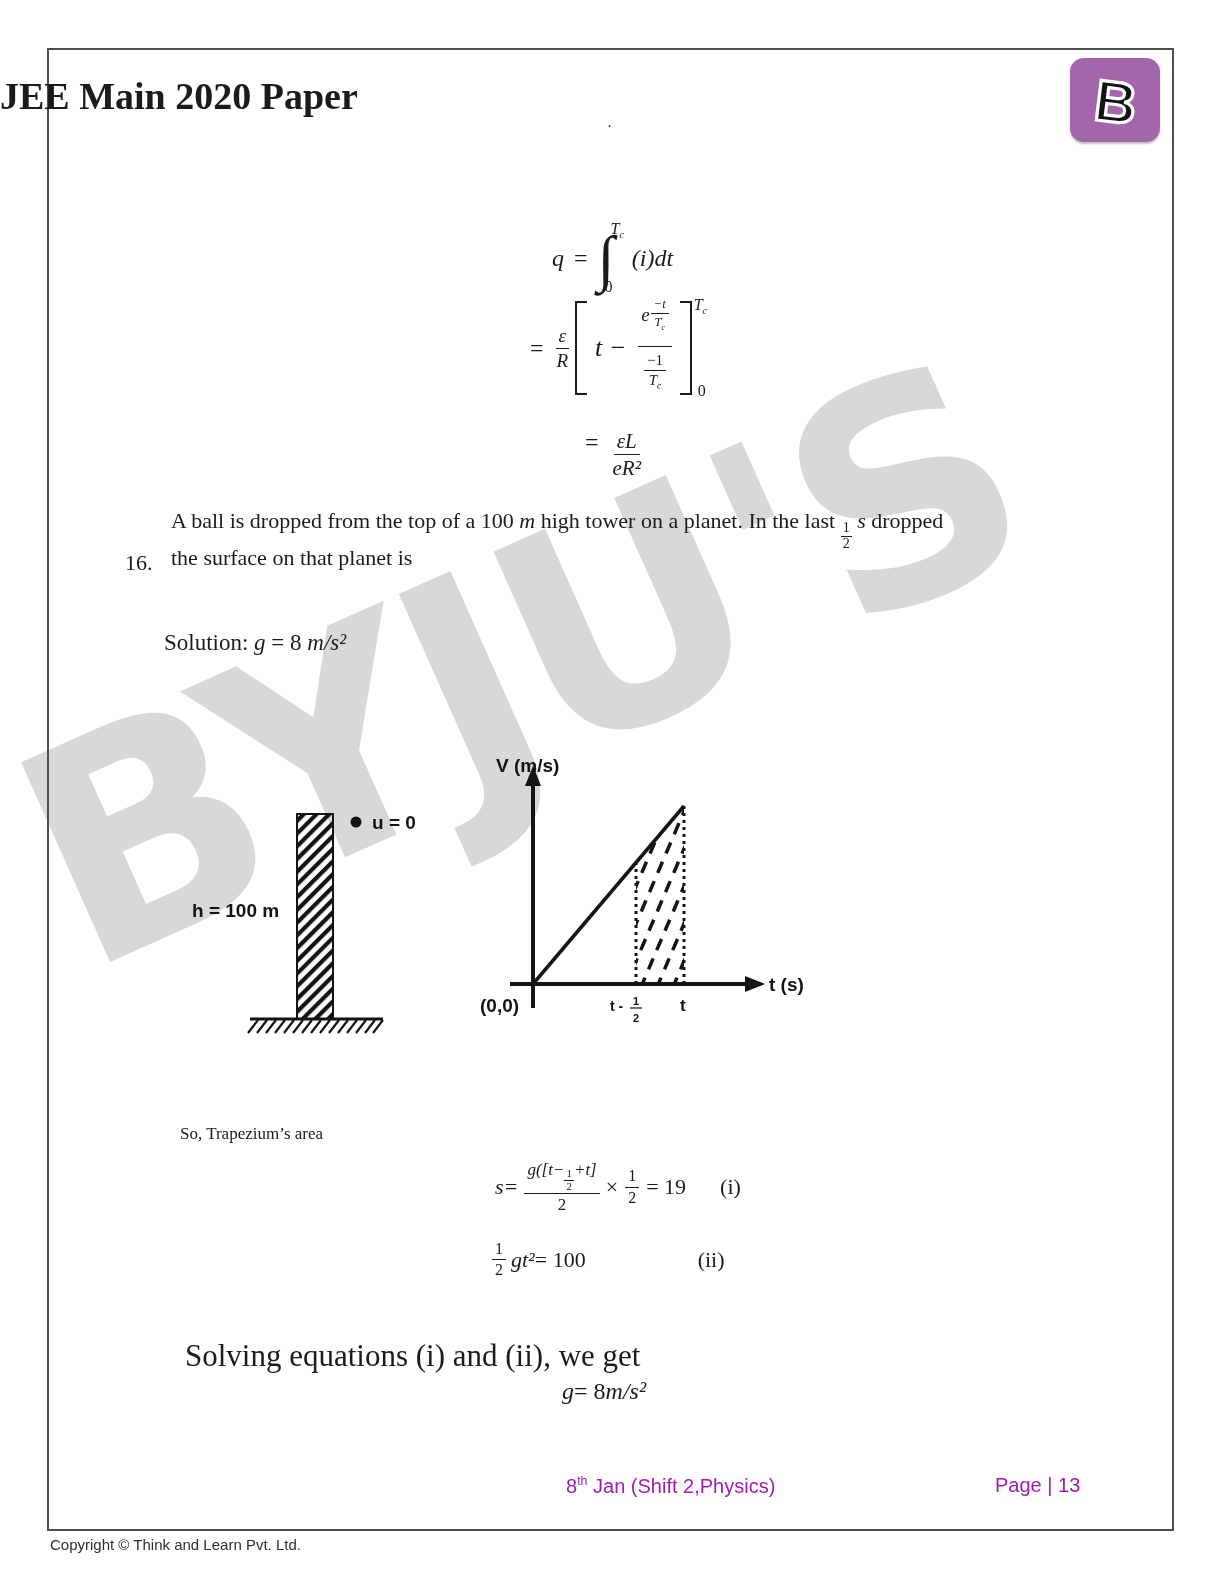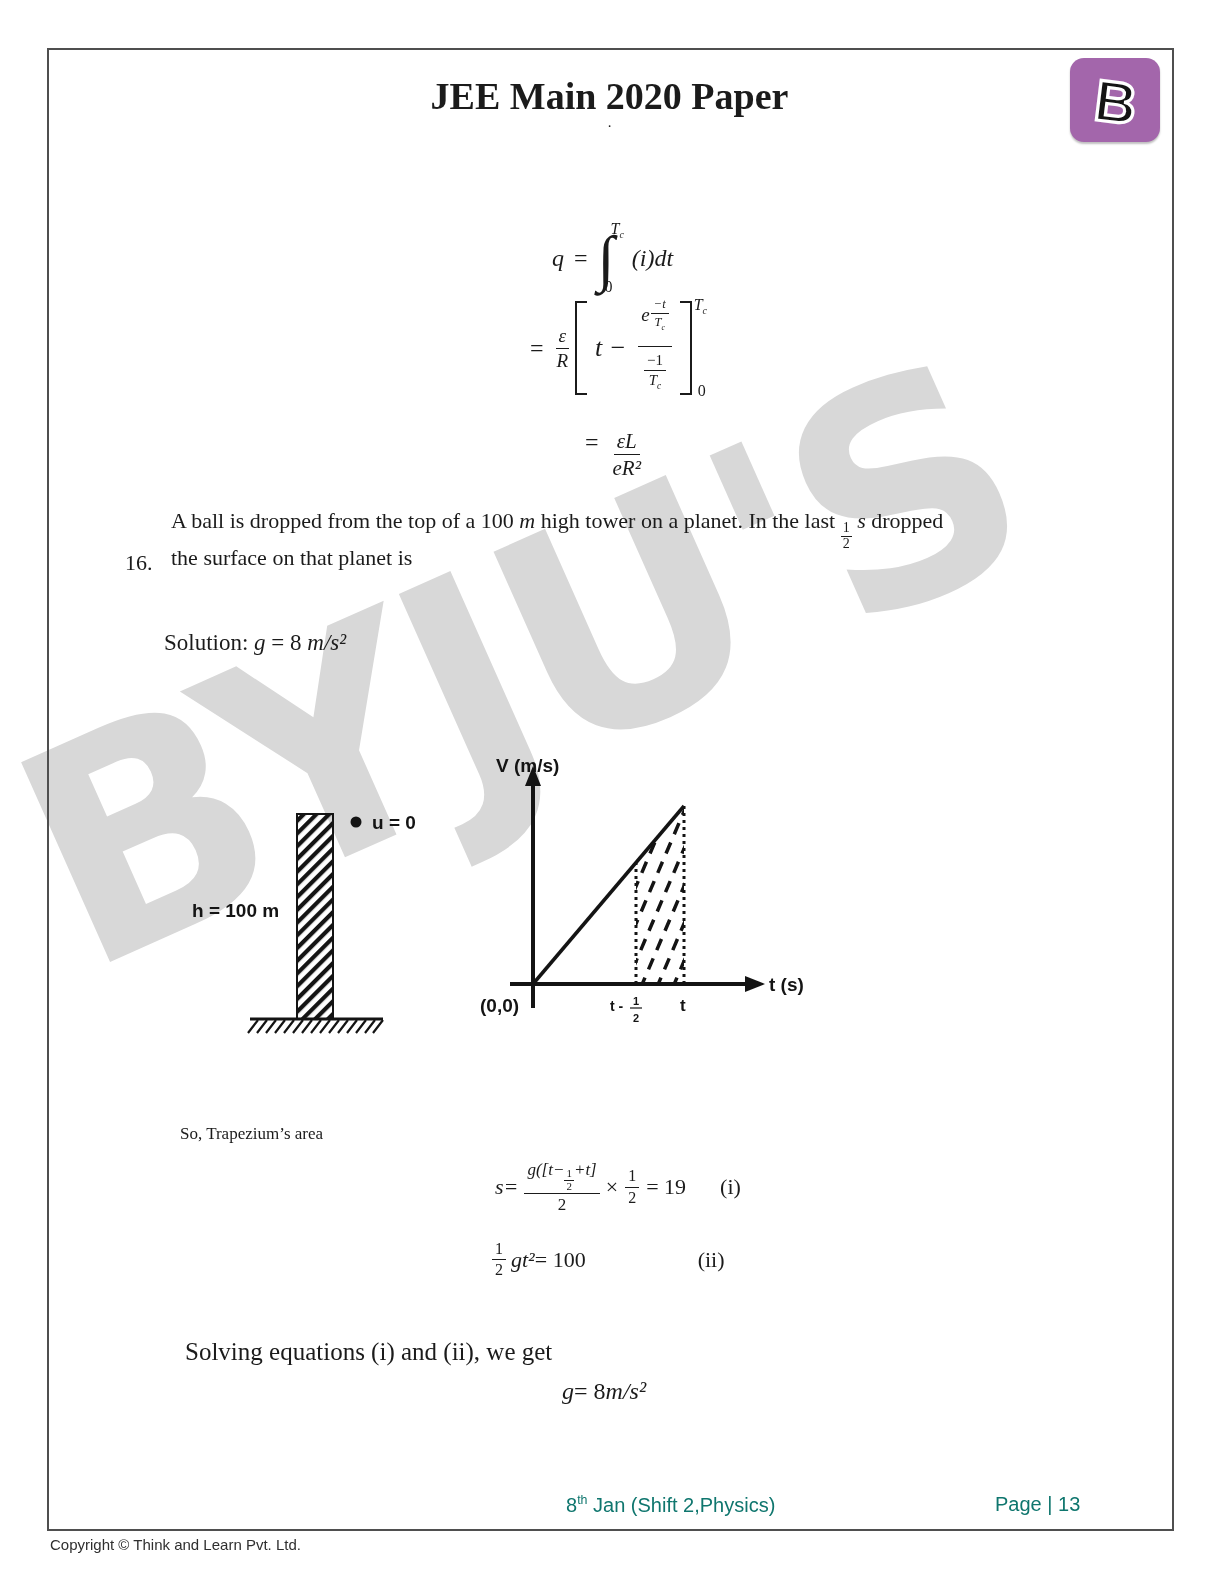--- a/index.html
+++ b/index.html
@@ -17,21 +17,21 @@
     color:#d8d8d8; white-space:nowrap;
     transform:rotate(-24deg); transform-origin:left top;
   }
 
   
   .pageframe {
     position:absolute; left:47px; top:48px; width:1123px; height:1479px;
     border:2px solid #4f4f4f; z-index:1;
   }
 
-  .title { left:0; top:74px; width:1219px; text-align:center;
+  .title { left:0; top:74px; width:1219px; text-align:left;
     font-size:38px; font-weight:bold; }
   .title-dot { left:0; top:114px; width:1219px; text-align:center; font-size:15px; }
 
   .logo { left:1070px; top:58px; width:90px; height:84px;
     background:#a366ab; border-radius:14px; box-shadow:0 2px 2px rgba(0,0,0,.25); }
 
   
   .mathrow { display:flex; align-items:center; font-style:italic; font-size:24px; }
   .up { font-style:normal; }
   .frac { display:inline-flex; flex-direction:column; align-items:center; text-align:center; line-height:1.15; }
@@ -56,21 +56,21 @@
     height:104px; font-size:16px; margin-left:2px; }
   .lims2 .lo { font-style:normal; margin-left:4px; }
   .expfrac { display:inline-flex; position:relative; top:-13px; font-size:12.5px; margin-left:1px; }
 
   
   .q16 { left:125px; top:502px; display:flex; font-size:22px; white-space:nowrap;align-items:flex-end; }
   .qnum { width:46px; }
   .qline { height:37px; line-height:37px; }
   .para { font-size:22px; white-space:nowrap; }
 
-  .footer { font-family:"Liberation Sans", sans-serif; font-size:20px; color:#0f766e;margin-top:19px; }
+  .footer { font-family:"Liberation Sans", sans-serif; font-size:20px; color:#a21caf; }
   .copyright { font-family:"Liberation Sans", sans-serif; font-size:15px; color:#2f2f2f; }
 
   svg text { font-family:"Liberation Sans", sans-serif; fill:#141414; font-weight:bold; }
 </style>
 </head>
 <body>
 
 <div class="canvas">
 
   <div class="watermark">BYJU'S</div>
@@ -223,21 +223,21 @@
   <div class="abs mathrow" style="left:492px; top:1240px; font-size:22px;">
     <span class="frac" style="font-size:16px; margin-right:5px;">
       <span class="num up">1</span>
       <span class="den up">2</span>
     </span>
     <span>gt²</span>
     <span class="up">= 100</span>
     <span class="up" style="margin-left:112px;">(ii)</span>
   </div>
 
-  <div class="abs para" style="left:185px; top:1338px; font-size:25px;">Solving equations (i) and (ii), we get</div>
+  <div class="abs para" style="left:185px; top:1338px; font-size:31px;">Solving equations (i) and (ii), we get</div>
 
   <div class="abs mathrow" style="left:562px; top:1378px; font-size:24px;">
     <i>g</i>
       <span class="up"> = 8 </span>
       <i>m/s²</i>
   </div>
 
   <div class="abs footer" style="left:566px; top:1474px;">
     <span>8</span><sup>th</sup><span> Jan (Shift 2,Physics)</span>
   </div>

